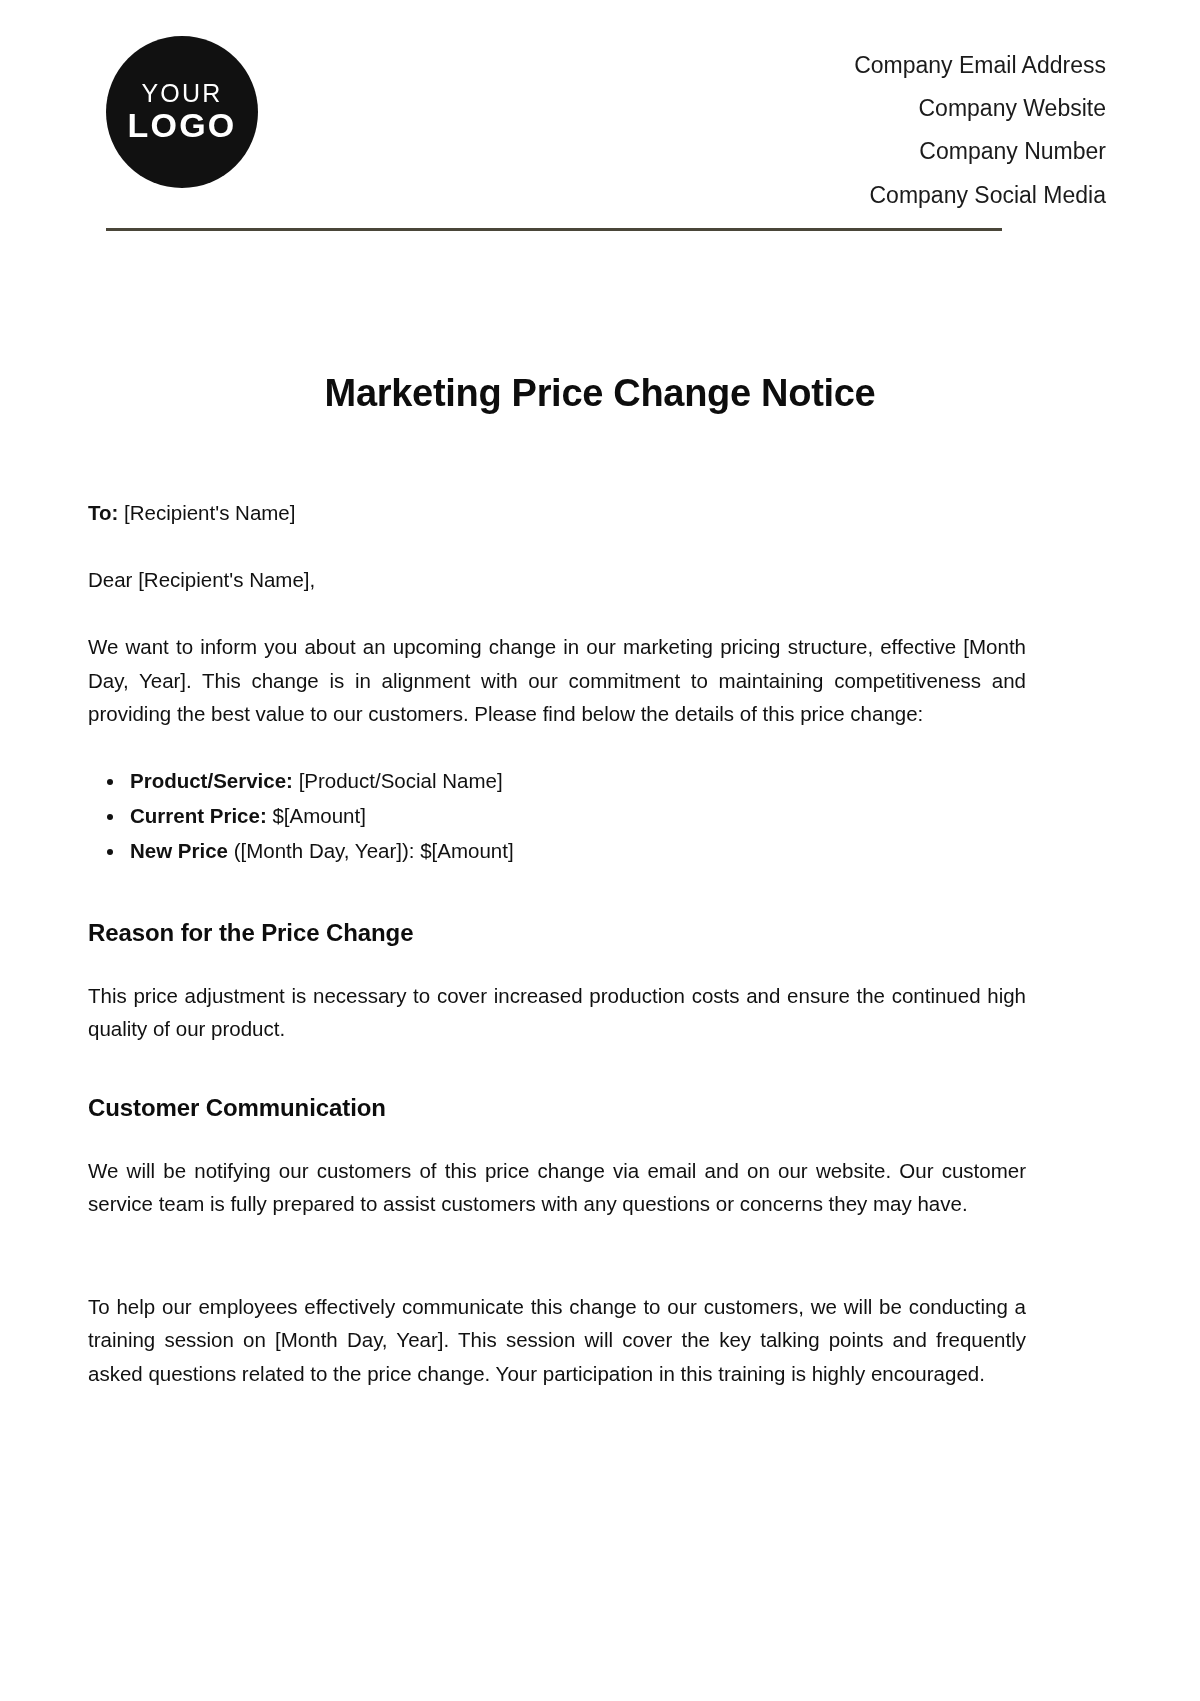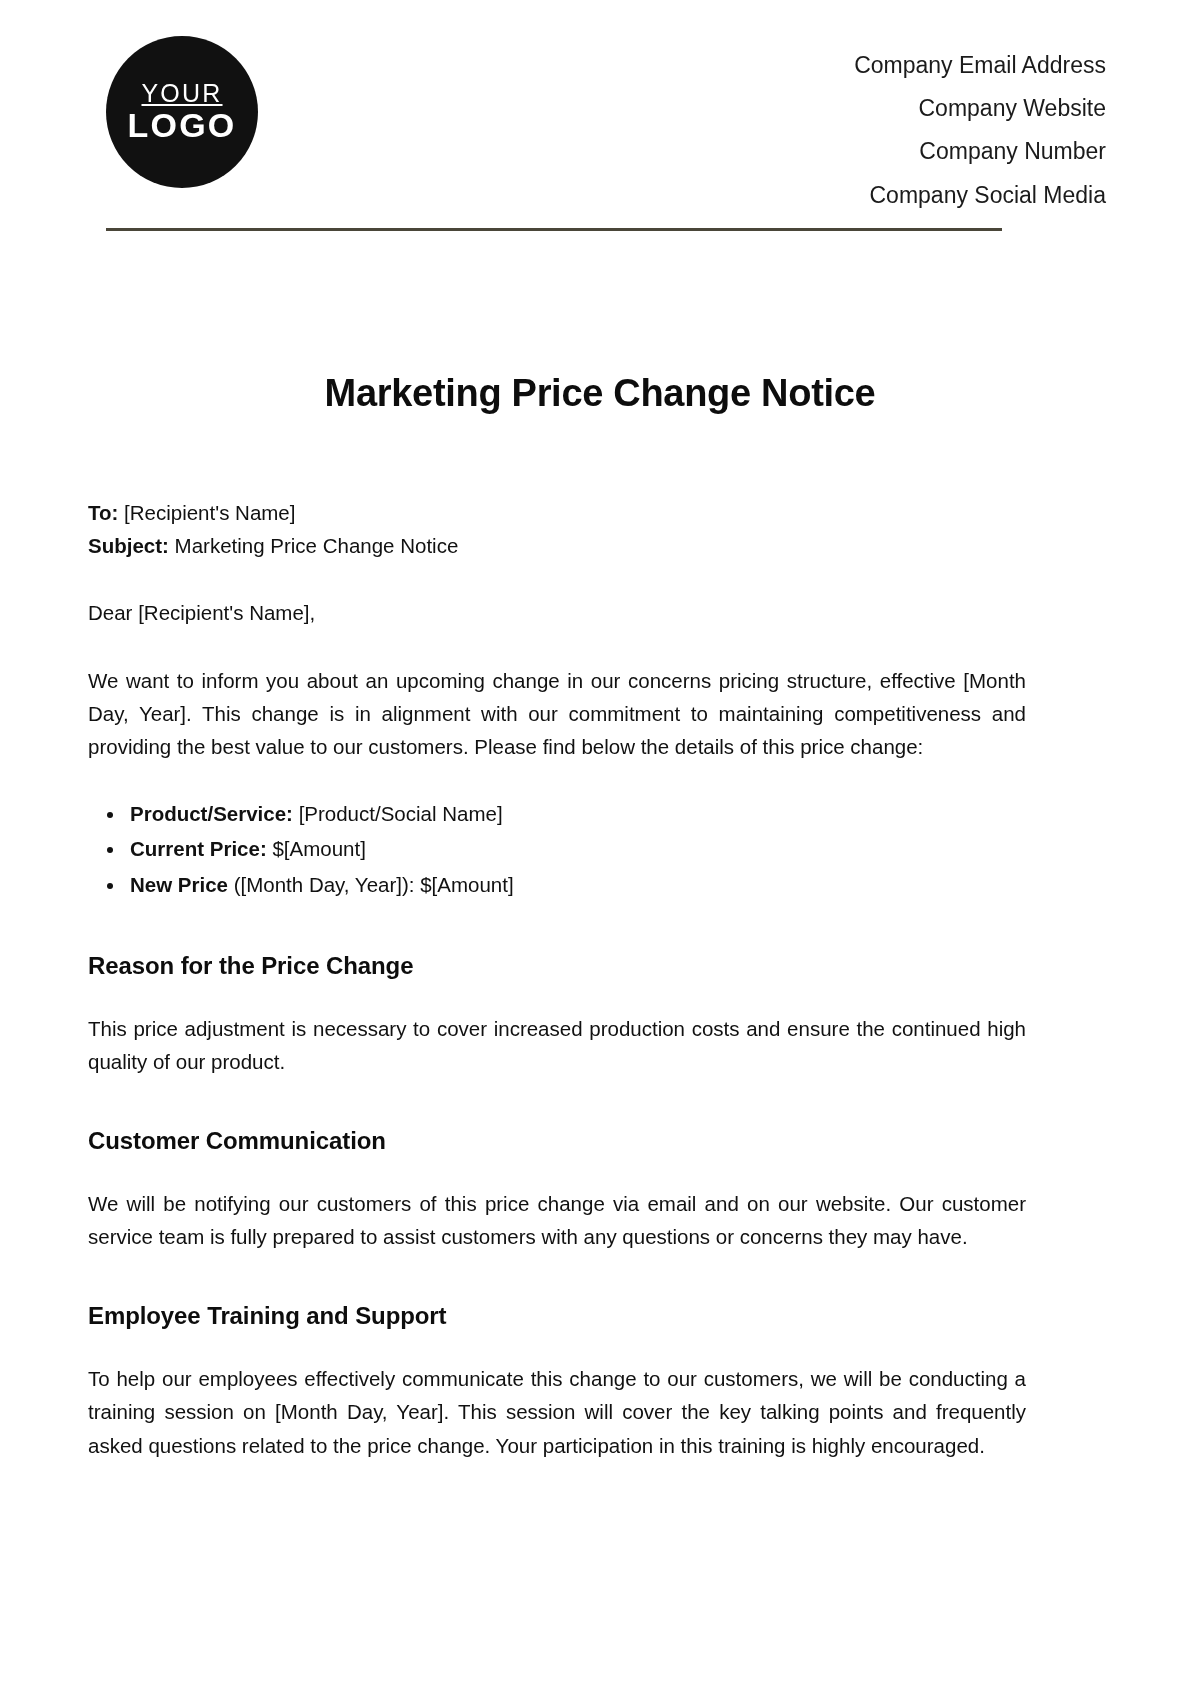--- a/index.html
+++ b/index.html
@@ -44,21 +44,20 @@
     display: flex;
     flex-direction: column;
     align-items: center;
     justify-content: center;
     line-height: 1.08;
   }
   .logo .l1 {
     font-size: 25px;
     letter-spacing: 2.2px;
     font-weight: 400;
-    text-decoration: underline;
   }
   .logo .l2 {
     font-size: 34px;
     letter-spacing: 2.2px;
     font-weight: 700;
   }
   .contact {
     position: absolute;
     right: 6px;
     top: 44px;
@@ -150,32 +149,28 @@
     <div class="rule"></div>
 
     <div class="doc-title">Marketing Price Change Notice</div>
 
     <div class="content">
 
       <p class="meta-line">
         <b>To:</b>
         <span>[Recipient's Name]</span>
       </p>
-      <p class="meta-line">
-        <b>Subject:</b>
-        <span>Marketing Price Change Notice</span>
-      </p>
 
       <div class="gap-md"></div>
 
       <p>Dear [Recipient's Name],</p>
 
       <div class="gap-md"></div>
 
-      <p class="just">We want to inform you about an upcoming change in our concerns pricing structure, effective [Month Day, Year]. This change is in alignment with our commitment to maintaining competitiveness and providing the best value to our customers. Please find below the details of this price change:</p>
+      <p class="just">We want to inform you about an upcoming change in our marketing pricing structure, effective [Month Day, Year]. This change is in alignment with our commitment to maintaining competitiveness and providing the best value to our customers. Please find below the details of this price change:</p>
 
       <div class="gap-md"></div>
 
       <ul class="details">
         <li>
           <b>Product/Service:</b>
           <span>[Product/Social Name]</span>
         </li>
         <li>
           <b>Current Price:</b>
@@ -194,19 +189,18 @@
       <p class="just">This price adjustment is necessary to cover increased production costs and ensure the continued high quality of our product.</p>
 
       <div class="gap-lg"></div>
 
       <h2 class="section">Customer Communication</h2>
       <div class="gap-sm"></div>
       <p class="just">We will be notifying our customers of this price change via email and on our website. Our customer service team is fully prepared to assist customers with any questions or concerns they may have.</p>
 
       <div class="gap-lg"></div>
 
-      <h2 class="section">Employee Training and Support</h2>
       <div class="gap-sm"></div>
       <p class="just">To help our employees effectively communicate this change to our customers, we will be conducting a training session on [Month Day, Year]. This session will cover the key talking points and frequently asked questions related to the price change. Your participation in this training is highly encouraged.</p>
 
     </div>
   </div>
 </div>
 
 </body></html>

